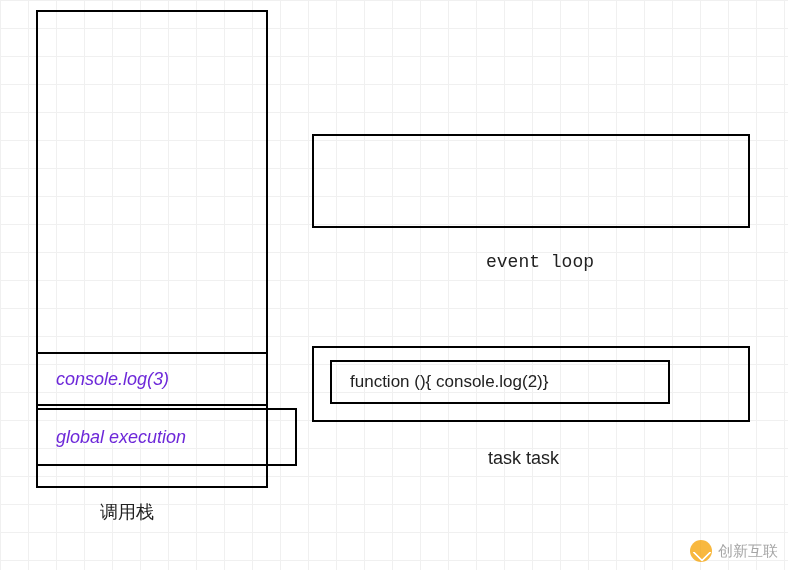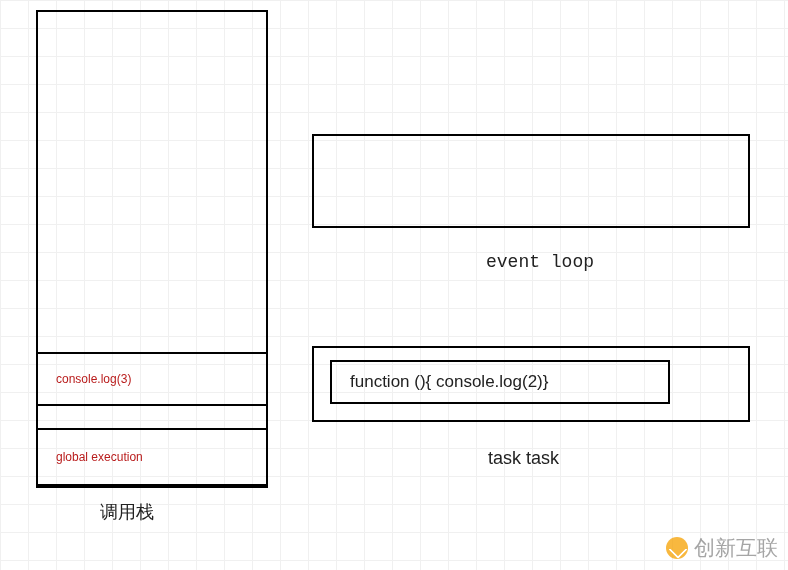--- a/index.html
+++ b/index.html
@@ -39,31 +39,32 @@
       font-size: 18px;
       color: #222;
     }
     .stack-item {
       position: absolute;
       border: 2px solid #000;
       display: flex;
       align-items: center;
       justify-content: flex-start;
       padding-left: 18px;
-      font-size: 12px;
-      color: #b91c1c;
+      font-size: 18px;
+      color: #6d28d9;
+      font-style: italic;
     }
     .watermark {
       position: absolute;
       bottom: 8px;
       right: 10px;
       display: flex;
       align-items: center;
       gap: 6px;
-      font-size: 21px;
+      font-size: 15px;
       color: #888;
       opacity: 0.75;
     }
     .watermark-icon {
       width: 22px;
       height: 22px;
       background: #f6a100;
       border-radius: 50%;
       position: relative;
       display: inline-block;
@@ -84,21 +85,21 @@
   </style>
 </head>
 <body>
 
 <div class="box" style="left:36px; top:10px; width:232px; height:478px;"></div>
 
 <div class="stack-item" style="left:36px; top:352px; width:232px; height:54px;">
   <span>console.log(3)</span>
 </div>
 
-<div class="stack-item" style="left:36px; top:428px; width:232px; height:58px;">
+<div class="stack-item" style="left:36px; top:408px; width:261px; height:58px;">
   <span>global execution</span>
 </div>
 
 <div class="label" style="left:100px; top:500px;text-align:center;">调用栈</div>
 
 <div class="box" style="left:312px; top:134px; width:438px; height:94px;"></div>
 
 <div class="label" style="left:486px; top:252px;font-family:Liberation Mono, monospace;">event loop</div>
 
 <div class="box" style="left:312px; top:346px; width:438px; height:76px;"></div>

